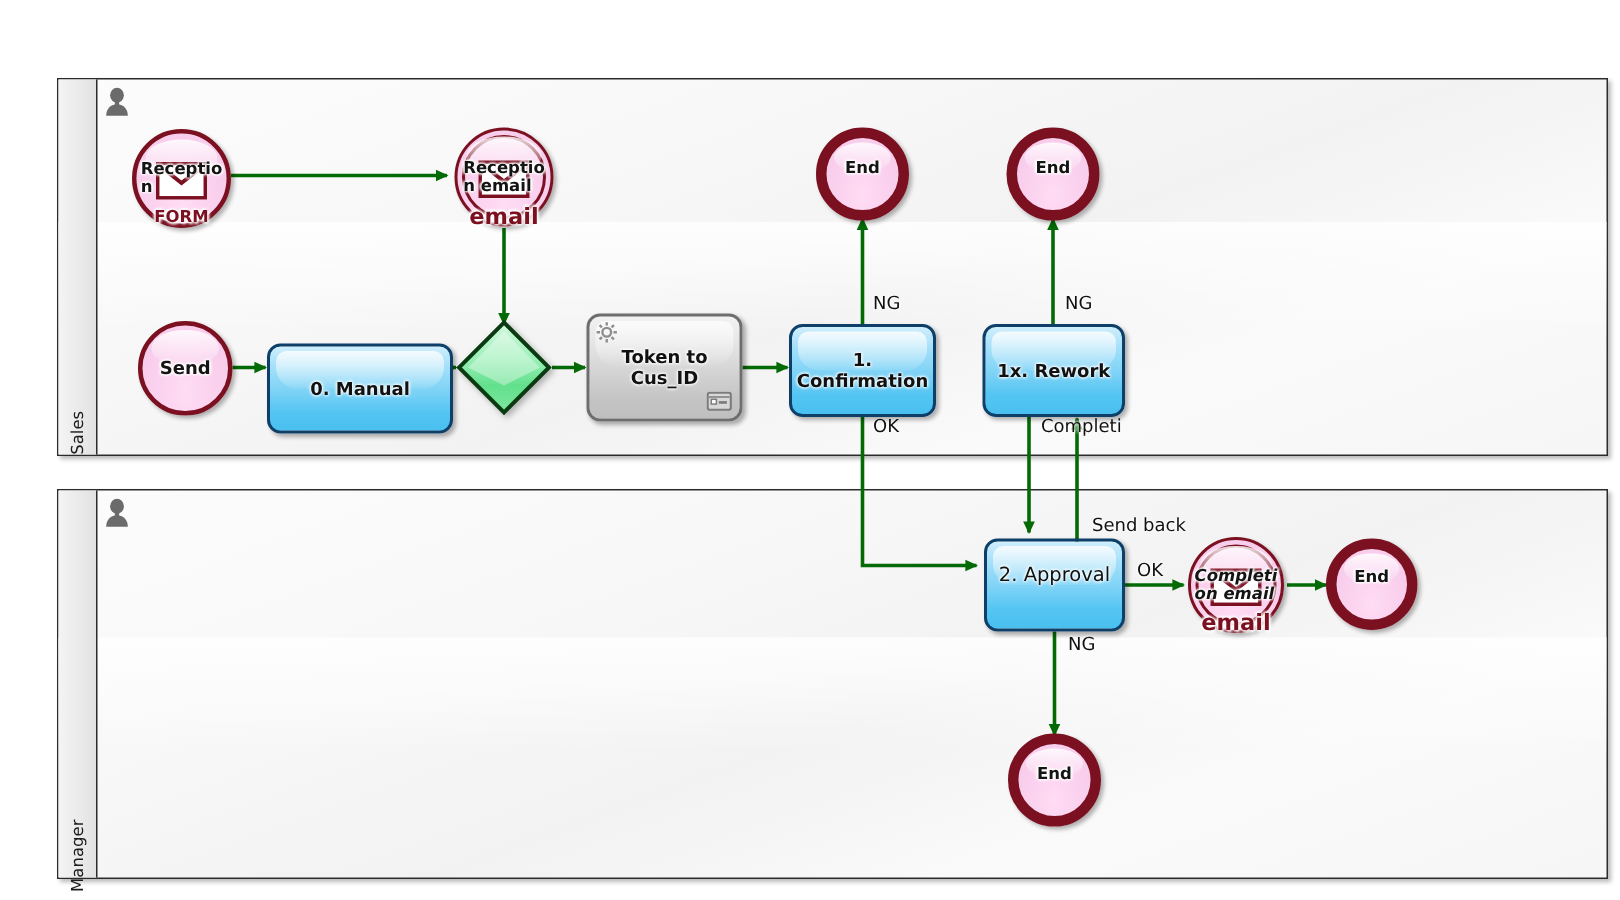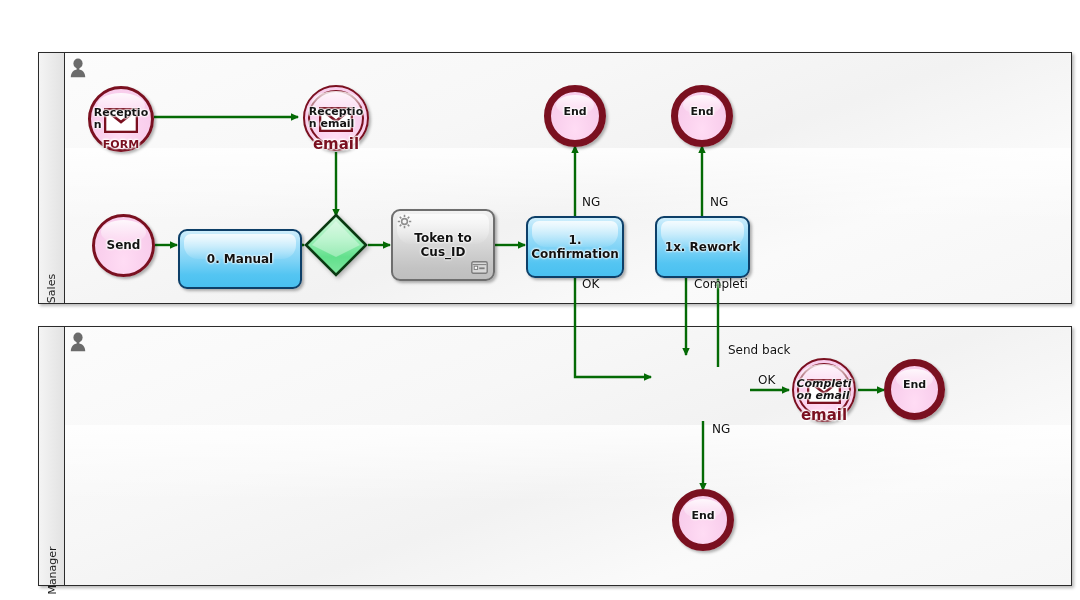--- a/index.html
+++ b/index.html
@@ -290,20 +290,24 @@
   <div class="ev ev-end" style="left:544px;top:85px;width:62px;height:62px;">
     <div class="gloss"></div>
     <div class="ev-label" style="margin-top:-10px;">End</div>
   </div>
 
   <div class="ev ev-end" style="left:671px;top:85px;width:62px;height:62px;">
     <div class="gloss"></div>
     <div class="ev-label" style="margin-top:-10px;">End</div>
   </div>
 
+  <div class="task task-plain" style="left:656px;top:359px;width:94px;height:62px;">
+    <div class="tgloss"></div>
+    <div class="task-label" style="margin-top:-12px;">2. Approval</div>
+  </div>
 
   <div class="ev ev-inter" style="left:792px;top:358px;width:64px;height:64px;">
     <div class="ring2"></div>
     <div class="gloss"></div>
     <svg class="env" width="34" height="25" viewBox="0 0 34 25">
       <rect x="1" y="1" width="32" height="23" fill="#ffffff" stroke="#7a1020" stroke-width="2.6"></rect>
       <path d="M2.4,2.4 L17,14 L31.6,2.4" fill="none" stroke="#7a1020" stroke-width="2.6"></path>
     </svg>
     <div class="ev-label" style="line-height:12px;font-style:italic;">
       <span>Completi</span><br>

